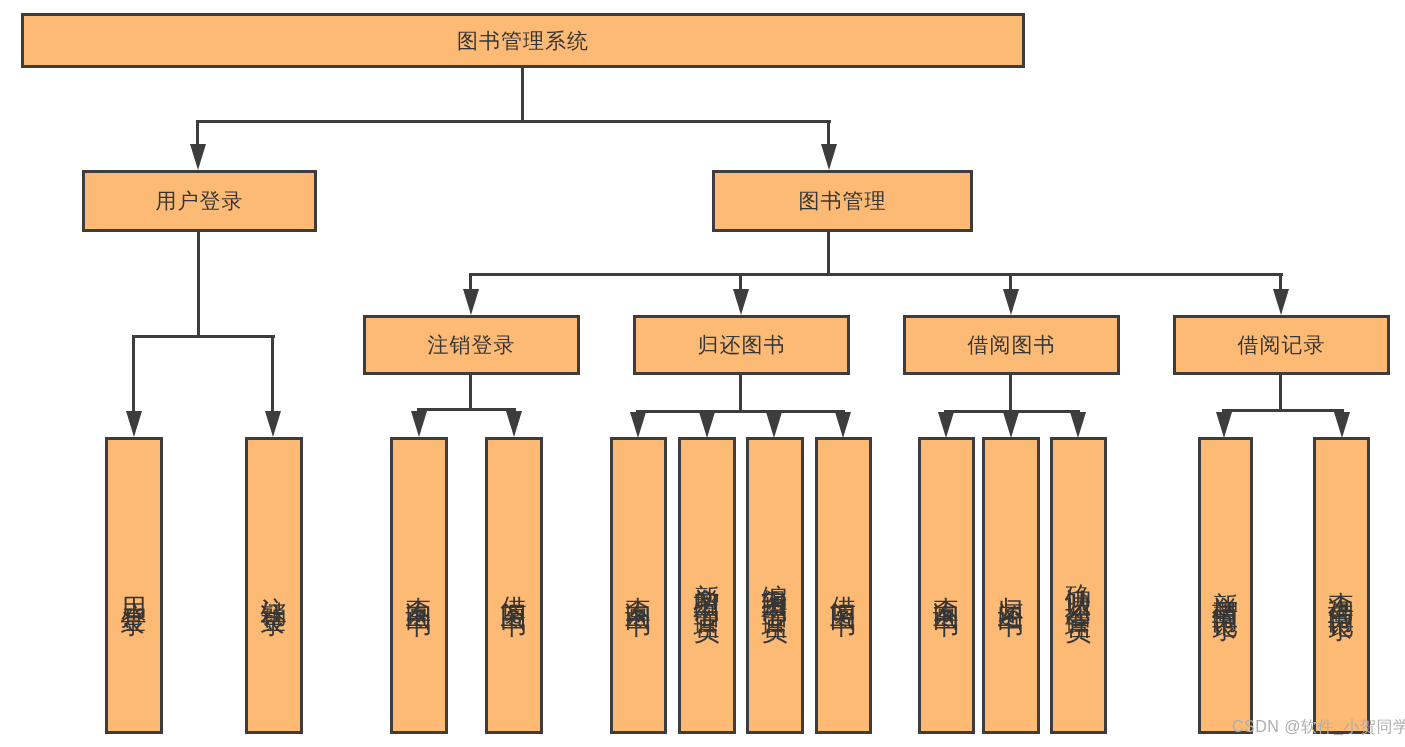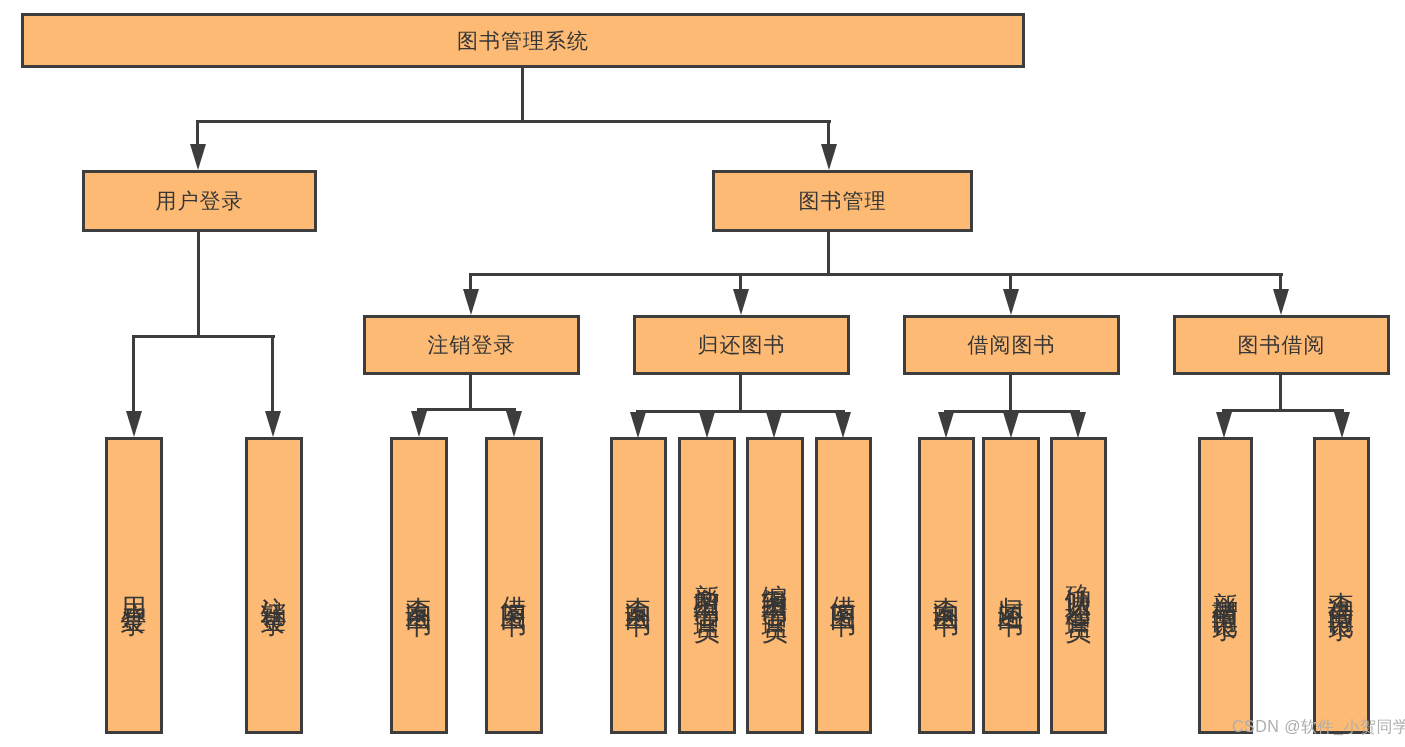--- a/index.html
+++ b/index.html
@@ -90,21 +90,21 @@
   <div class="box hbox" style="left:363px; top:315px; width:217px; height:60px;">
     <span>注销登录</span>
   </div>
   <div class="box hbox" style="left:633px; top:315px; width:217px; height:60px;">
     <span>归还图书</span>
   </div>
   <div class="box hbox" style="left:903px; top:315px; width:217px; height:60px;">
     <span>借阅图书</span>
   </div>
   <div class="box hbox" style="left:1173px; top:315px; width:217px; height:60px;">
-    <span>图书借阅</span>
+    <span>借阅记录</span>
   </div>
 
   <div class="vl" style="left:469px; top:375px; height:33px;"></div>
   <div class="hl" style="left:418px; top:408px; width:98px;"></div>
   <div class="vl" style="left:417px; top:408px; height:6px;"></div>
   <div class="ah" style="left:411px; top:411px;"></div>
   <div class="vl" style="left:512px; top:408px; height:6px;"></div>
   <div class="ah" style="left:506px; top:411px;"></div>
 
   <div class="vl" style="left:739px; top:375px; height:35px;"></div>

